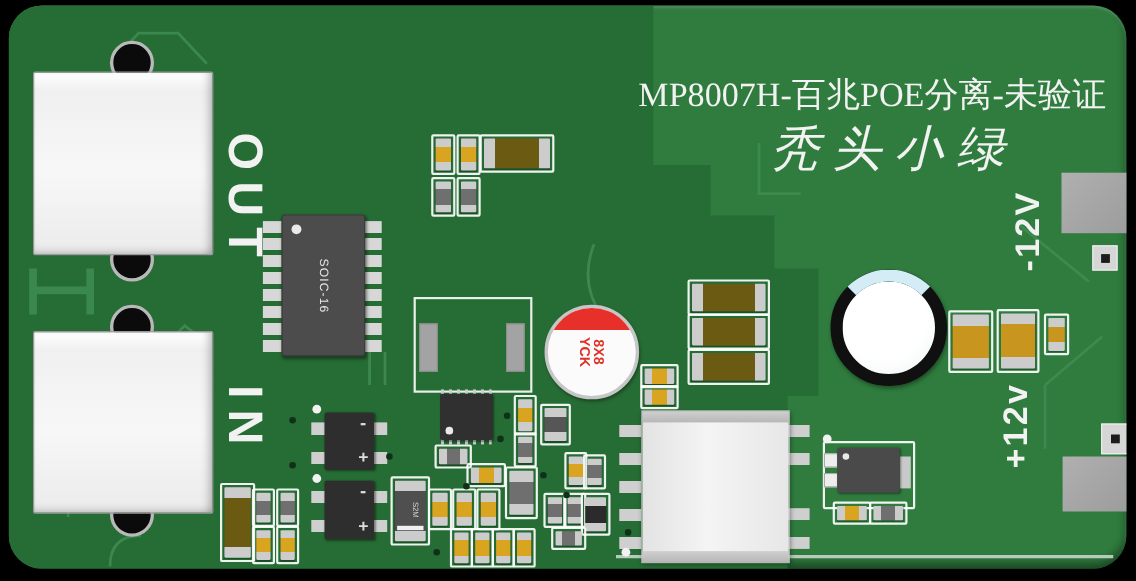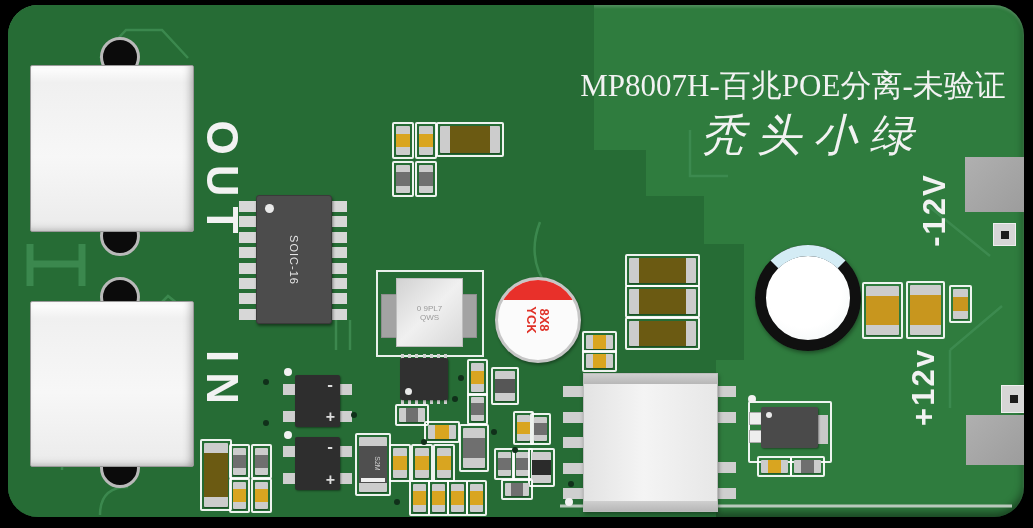--- a/index.html
+++ b/index.html
@@ -117,26 +117,20 @@
     <div class="pin-strip" style="left:322px;top:196px;width:17px;height:123px;
          background:repeating-linear-gradient(180deg,#d7d7d7 0 11px,rgba(0,0,0,0) 11px 15.4px)"></div>
     <div class="soic" style="left:248px;top:190px;width:74px;height:127px">
       <span class="dot" style="left:8px;top:8px;width:9px;height:9px"></span>
       <span class="soic-label">SOIC-16</span>
     </div>
 
     <div class="ind-outline" style="left:368px;top:265px;width:104px;height:83px"></div>
     <div class="ind-tab" style="left:373px;top:289px;width:15px;height:42px"></div>
     <div class="ind-tab" style="left:452px;top:289px;width:15px;height:42px"></div>
-    <div class="ind-body" style="left:388px;top:273px;width:65px;height:67px">
-      <span class="ind-mark">
-        <span>0 9PL7</span><br>
-        <span>QWS</span>
-      </span>
-    </div>
 
     <div class="pin-strip" style="left:393px;top:349px;width:46px;height:5px;
          background:repeating-linear-gradient(90deg,#cfcfcf 0 3px,rgba(0,0,0,0) 3px 7.2px)"></div>
     <div class="pin-strip" style="left:393px;top:394px;width:46px;height:5px;
          background:repeating-linear-gradient(90deg,#cfcfcf 0 3px,rgba(0,0,0,0) 3px 7.2px)"></div>
     <div class="qfn" style="left:392px;top:353px;width:48px;height:42px">
       <span class="white-dot" style="left:5px;bottom:5px;width:7px;height:7px"></span>
     </div>
 
     <div class="pind" style="left:487px;top:272px;width:80px;height:80px">

